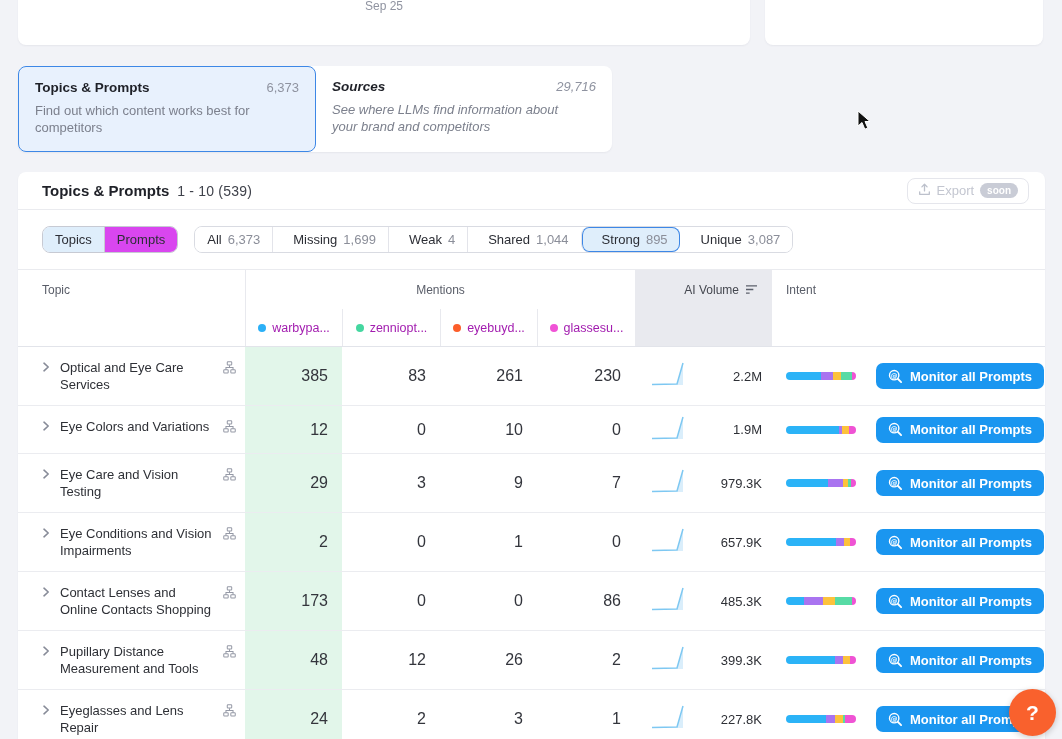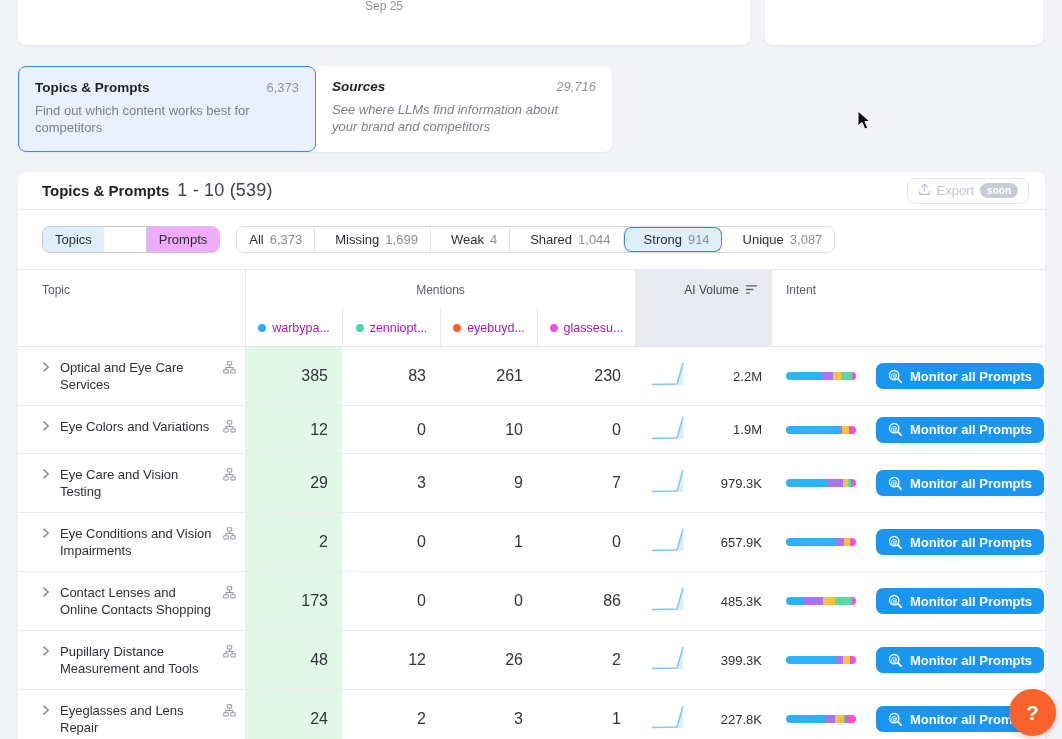--- a/index.html
+++ b/index.html
@@ -24,29 +24,29 @@
   .sum-card-1 { left:298px; width:296px;font-style:italic; }
   .sum-head { display:flex; justify-content:space-between; align-items:baseline; }
   .sum-title { font-size:13.5px; font-weight:bold; color:#1f2128; }
   .sum-count { font-size:13px; color:#8f93a0; }
   .sum-desc { margin-top:7px; font-size:13px; color:#7c808d; line-height:17px; max-width:255px; }
 
   
   .table-card { left:18px; top:172px; width:1027px; height:600px; }
   .title-bar { height:38px; display:flex; align-items:center; padding:0 16px 0 24px; border-bottom:1px solid #eaebef; }
   .tbl-title { font-size:15px; font-weight:bold; color:#1f2128; }
-  .tbl-range { font-size:18px; color:#3f424b; margin-left:8px; letter-spacing:.2px; }
+  .tbl-range { font-size:14px; color:#3f424b; margin-left:8px; letter-spacing:.2px; }
   .spacer { flex:1; }
   .export-btn { display:flex; align-items:center; gap:6px; height:26px; padding:0 10px; background:#fff;
                 border:1px solid #e5e6ec; border-radius:8px; color:#c3c6d0; font-size:13px; font-family:inherit; cursor:default; }
   .soon-badge { background:#c9ccd6; color:#fff; font-size:10px; font-weight:bold; border-radius:9px; padding:2px 7px; }
 
   .filter-bar { display:flex; align-items:center; gap:16px; padding:16px 24px 16px 24px; border-bottom:1px solid #eaebef; }
-  .seg-group { display:flex; border:1px solid #c7cad3; border-radius:8px; overflow:hidden;gap:42px; }
-  .seg { padding:5px 12px; font-size:13px; color:#2c2e35; background:#f0abfc; border:none; font-family:inherit; cursor:pointer; }
+  .seg-group { display:flex; border:1px solid #c7cad3; border-radius:8px; overflow:hidden; }
+  .seg { padding:5px 12px; font-size:13px; color:#2c2e35; background:#d946ef; border:none; font-family:inherit; cursor:pointer; }
   .seg + .seg { border-left:1px solid #c7cad3; }
   .seg.sel { background:#dfeefb; }
   .filter-group { display:flex; border:1px solid #d9dbe2; border-radius:8px; }
   .fitem { display:flex; align-items:center; gap:6px; padding:5px 12px; font-size:13px; background:#fff; border:none;
            font-family:inherit; cursor:pointer; border-radius:0; }
   .fitem:first-child { border-radius:7px 0 0 7px;justify-content:space-between; }
   .fitem:last-child { border-radius:0 7px 7px 0; }
   .fitem + .fitem { border-left:1px solid #e3e4ea;padding-left:20px; }
   .fitem .fl { color:#2c2e35; }
   .fitem .fc { color:#8b8e99; }
@@ -157,21 +157,21 @@
           <button class="fitem">
             <span class="fl">Weak</span>
             <span class="fc">4</span>
           </button>
           <button class="fitem">
             <span class="fl">Shared</span>
             <span class="fc">1,044</span>
           </button>
           <button class="fitem sel">
             <span class="fl">Strong</span>
-            <span class="fc">914</span>
+            <span class="fc">895</span>
           </button>
           <button class="fitem">
             <span class="fl">Unique</span>
             <span class="fc">3,087</span>
           </button>
         </div>
     </div>
 
     <div class="thead">
       <div class="aivol-bg"></div>

